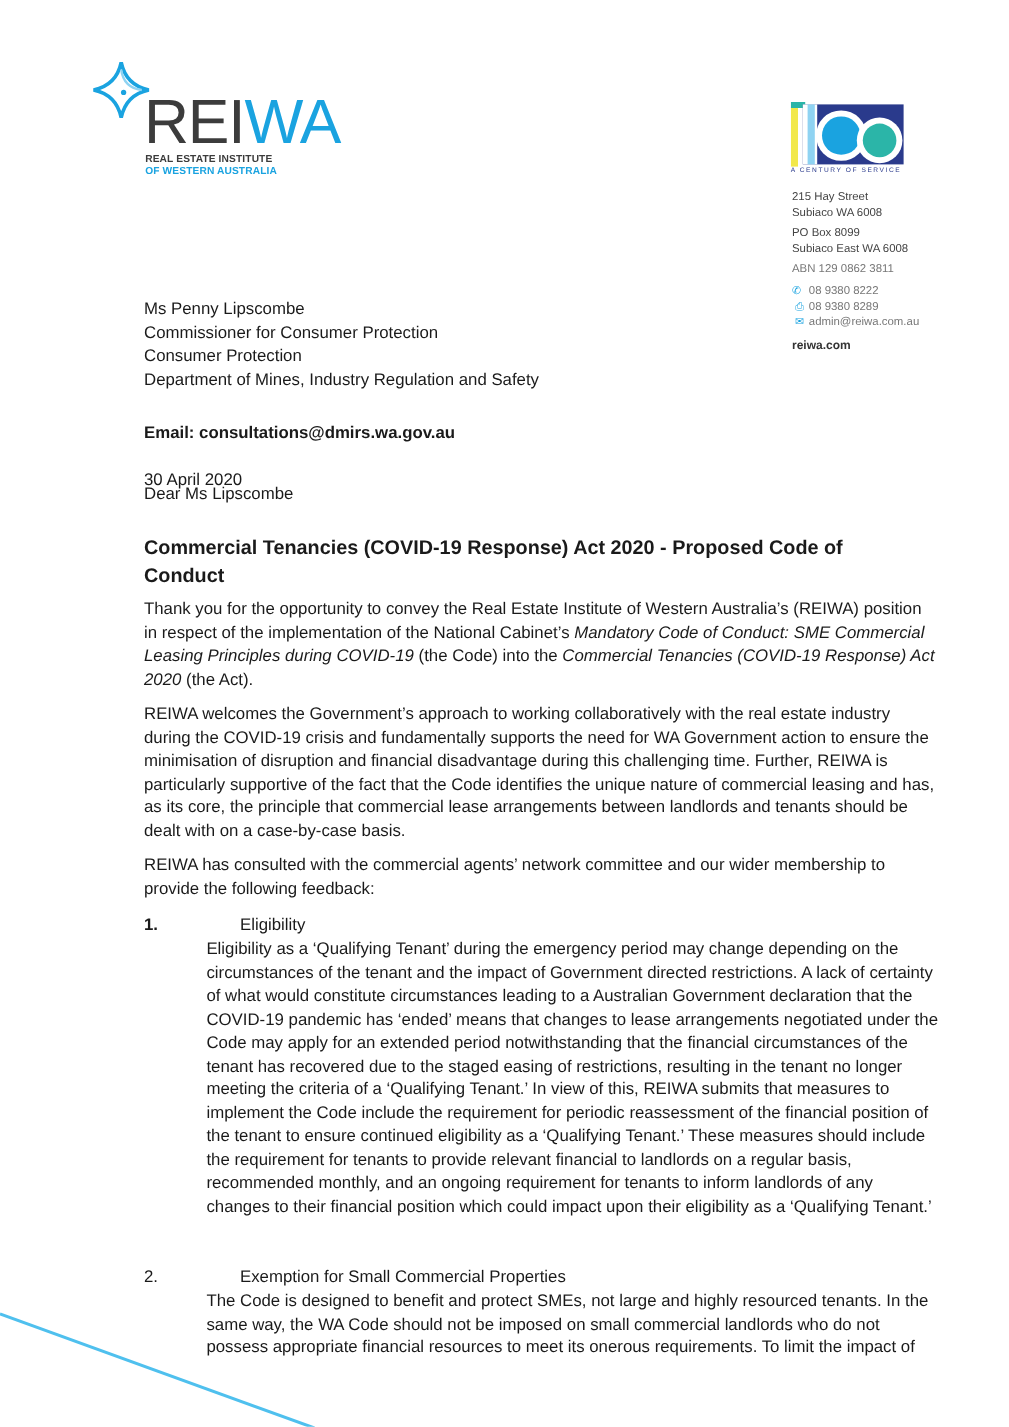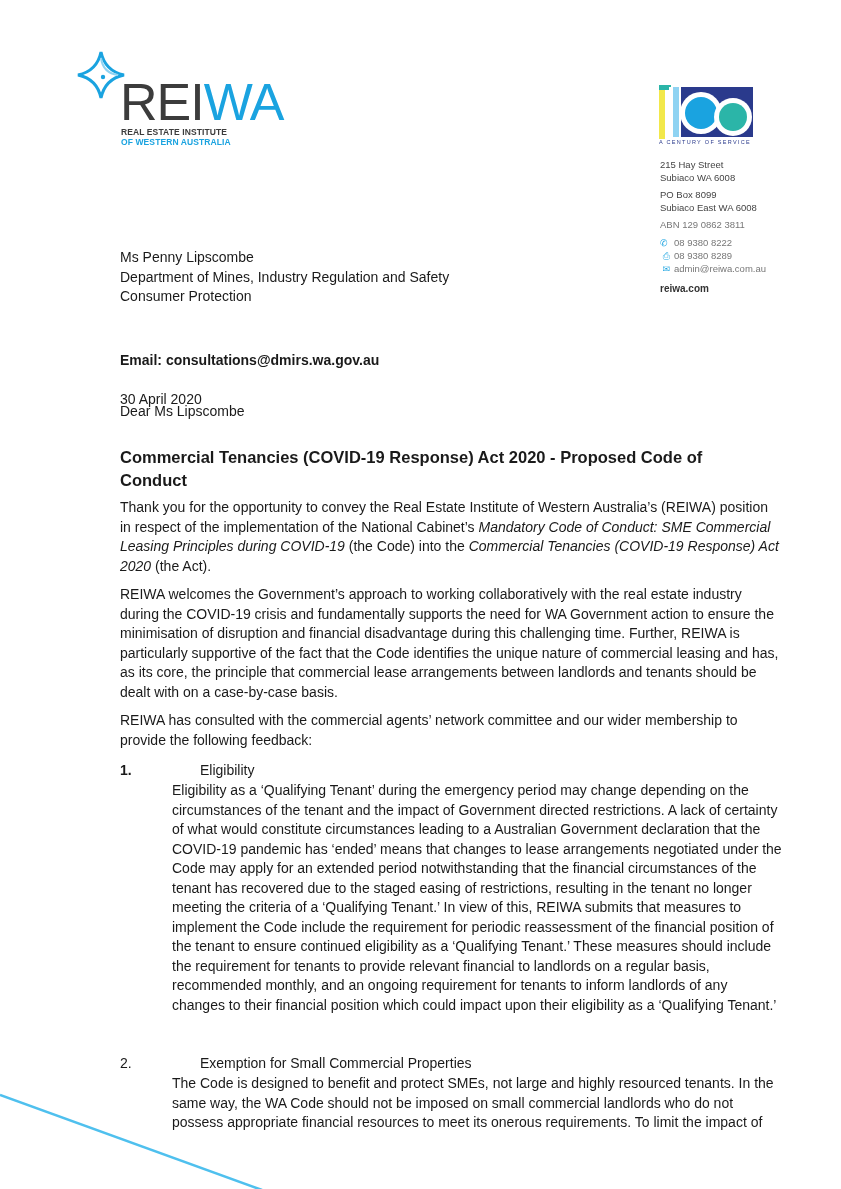--- a/index.html
+++ b/index.html
@@ -86,22 +86,23 @@
 <div class="abs contact contact-muted" style="top:249px;text-align:right;">
   <span class="contact-icon">⎙</span><span>08 9380 8289</span>
 </div>
 <div class="abs contact contact-muted" style="top:262px;text-align:right;">
   <span class="contact-icon">✉</span><span>admin@reiwa.com.au</span>
 </div>
 <div class="abs reiwa-web">reiwa.com</div>
 
 <div class="abs txt recipient">
   <div>Ms Penny Lipscombe</div>
+  <div>Commissioner for Consumer Protection</div>
+  <div>Consumer Protection</div>
   <div>Department of Mines, Industry Regulation and Safety</div>
-  <div>Consumer Protection</div>
 </div>
 <div class="abs email">Email: consultations@dmirs.wa.gov.au</div>
 
 <div class="abs txt date">30 April 2020</div>
 <div class="abs txt salutation">Dear Ms Lipscombe</div>
 <div class="abs subject">Commercial Tenancies (COVID-19 Response) Act 2020 - Proposed Code of Conduct</div>
 
 <div class="abs txt para p1">
   <span>Thank you for the opportunity to convey the Real Estate Institute of Western Australia’s (REIWA) position in respect of the implementation of the National Cabinet’s </span><i>Mandatory Code of Conduct: SME Commercial Leasing Principles during COVID-19</i><span> (the Code) into the </span><i>Commercial Tenancies (COVID-19 Response) Act 2020</i><span> (the Act).</span>
 </div>

